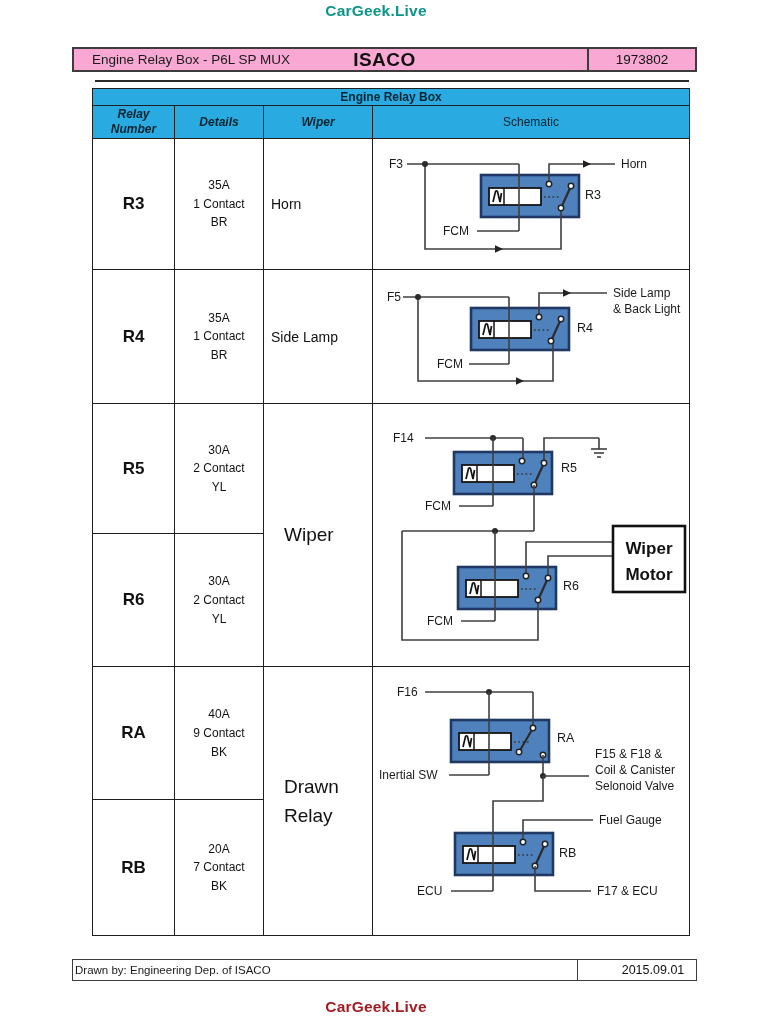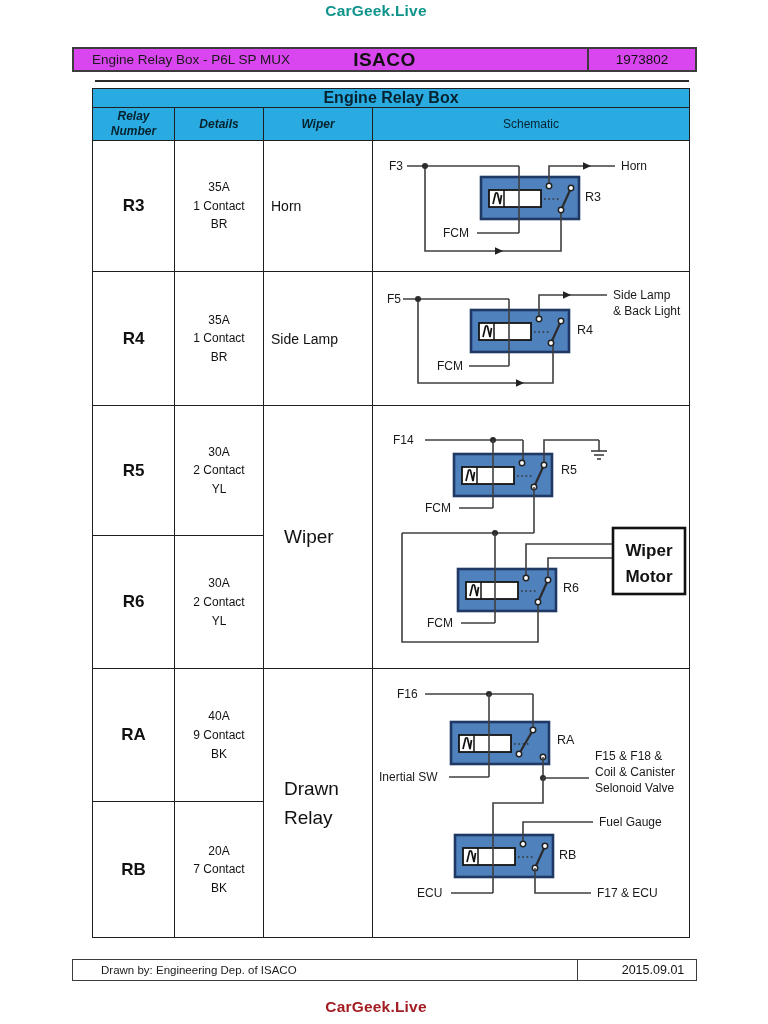--- a/index.html
+++ b/index.html
@@ -10,42 +10,42 @@
     --logo-red:#A21C21;
   }
   *{box-sizing:border-box;margin:0;padding:0;}
   body{background:#fff;font-family:"Liberation Sans",sans-serif;color:#111;}
   .page{position:relative;width:752px;height:1024px;background:#fff;overflow:hidden;}
 
   .logo{position:absolute;width:100%;text-align:center;font-weight:700;font-size:15.5px;letter-spacing:.2px;}
   .logo-top{top:2px;color:var(--logo-teal);}
   .logo-bottom{top:998px;color:var(--logo-red);}
 
-  .title-bar{position:absolute;left:72px;top:47px;width:625px;height:25px;border:2px solid #3c3c3c;background:#d946ef;text-decoration:underline;}
+  .title-bar{position:absolute;left:72px;top:47px;width:625px;height:25px;border:2px solid #3c3c3c;background:#f9a8d4;text-decoration:underline;}
   .tb-left{position:absolute;left:18px;top:0;height:100%;display:flex;align-items:center;font-size:13.5px;color:#1a1a1a;}
   .tb-center{position:absolute;left:50%;top:0;height:100%;transform:translateX(-50%);display:flex;align-items:center;font-size:19px;font-weight:700;letter-spacing:.5px;color:#111;}
   .tb-right{position:absolute;right:0;top:0;height:100%;width:108px;border-left:2px solid #3c3c3c;display:flex;align-items:center;justify-content:center;font-size:13.5px;}
 
   .rule{position:absolute;left:95px;top:80px;width:594px;height:2px;background:#2a2a2a;}
 
   table.relay{position:absolute;left:92px;top:88px;width:597px;border-collapse:collapse;table-layout:fixed;}
   table.relay td,table.relay th{border:1px solid #1f1f1f;vertical-align:middle;}
   table.relay{border:1.5px solid #1f1f1f;}
-  .t-title{background:var(--header-cyan);height:17px;text-align:center;font-size:16px;font-weight:700;color:#06222e;}
+  .t-title{background:var(--header-cyan);height:17px;text-align:center;font-size:12px;font-weight:700;color:#06222e;}
   .t-head{background:var(--header-cyan);height:33px;text-align:center;font-size:12px;color:#06222e;}
   .t-head .it{font-weight:700;font-style:italic;white-space:pre-line;line-height:1.25;}
   .relay-cell{text-align:center;font-size:17px;font-weight:700;}
   .details-cell{text-align:center;font-size:12px;line-height:1.55;white-space:pre-line;}
   .load-cell{font-size:14px;padding-left:7px;}
   .load-big{font-size:19px;padding-left:20px;white-space:pre-line;line-height:1.55;}
   .schem-cell{padding:0;}
   .schem-cell svg{display:block;}
 
   .footer-bar{position:absolute;left:72px;top:959px;width:625px;height:22px;border:1.5px solid #3c3c3c;}
-  .fb-left{position:absolute;left:28px;top:0;height:100%;display:flex;align-items:center;font-size:11.5px;color:#1a1a1a;}
+  .fb-left{position:absolute;left:2px;top:0;height:100%;display:flex;align-items:center;font-size:11.5px;color:#1a1a1a;}
   .fb-right{position:absolute;right:0;top:0;height:100%;width:119px;border-left:1.5px solid #3c3c3c;display:flex;align-items:center;justify-content:center;font-size:12.5px;padding-left:32px;}
 
   
   .wire{stroke:#3f3f3f;stroke-width:1.6;fill:none;}
   .blade{stroke:#2b2b2b;stroke-width:2.2;fill:none;}
   .pin{fill:#ffffff;stroke:#222;stroke-width:1.5;}
   .jdot{fill:#2b2b2b;}
   .arr{fill:#222;}
   .slabel{font-family:"Liberation Sans",sans-serif;font-size:12px;fill:#1a1a1a;}
   .rlabel{font-family:"Liberation Sans",sans-serif;font-size:12.5px;fill:#1a1a1a;}

